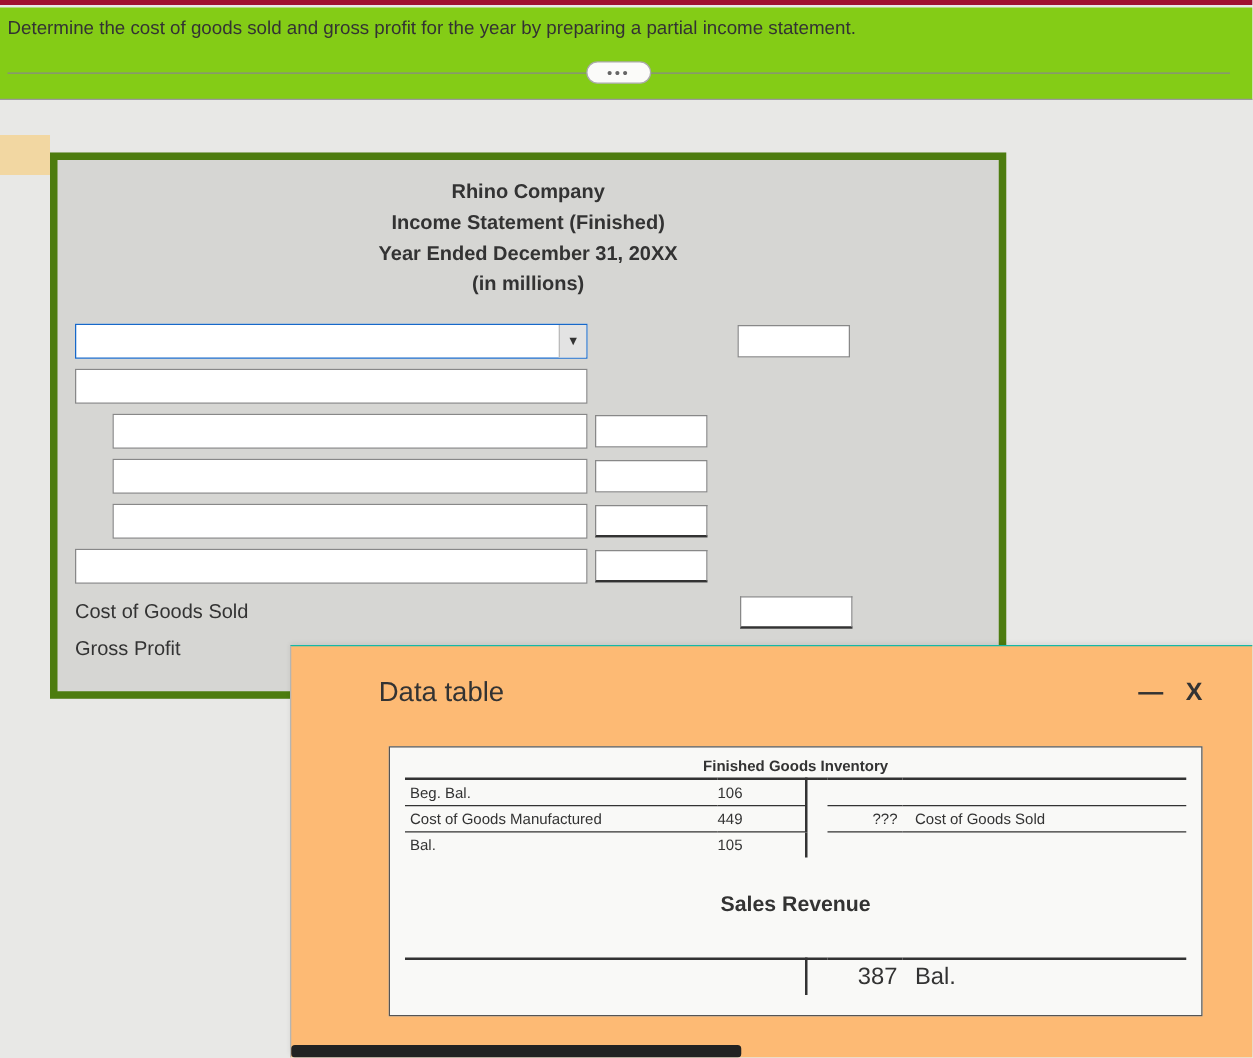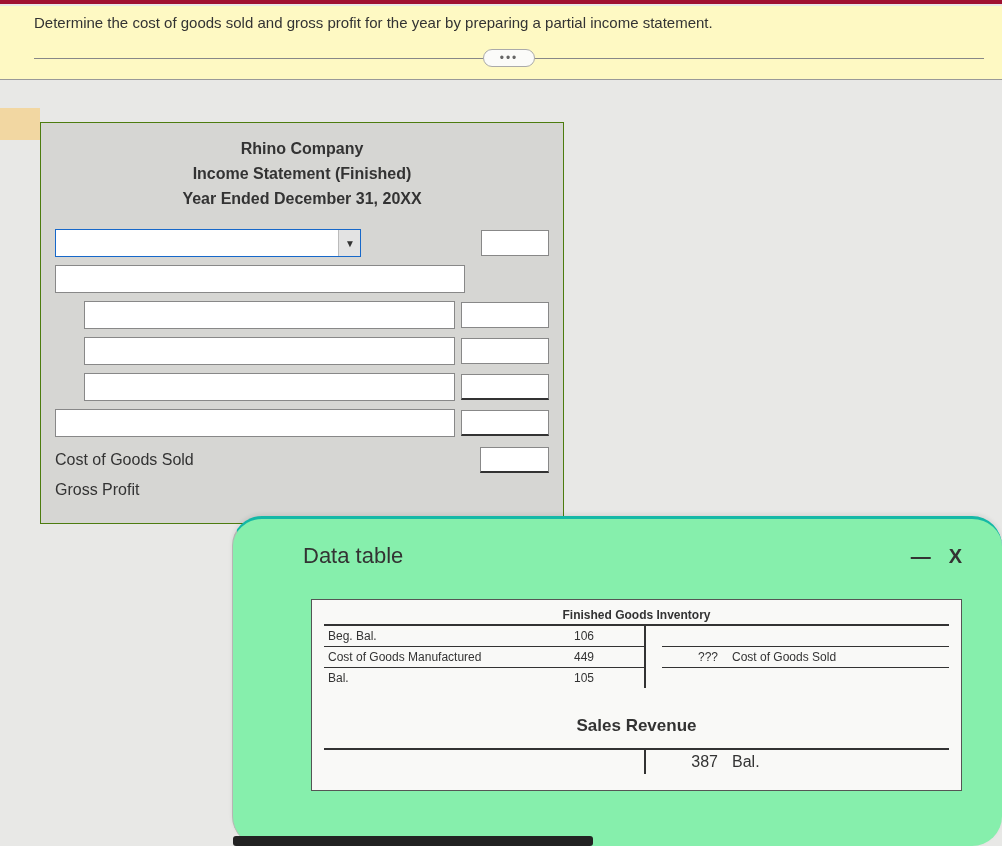--- a/index.html
+++ b/index.html
@@ -12,23 +12,23 @@
       position: relative;
       color: #333;
     }
     .top-border {
       height: 4px;
       background: #a01030;
       width: 100%;
       margin-bottom: 2px;
     }
     .instruction-bar {
-      background: #fef9c3;
+      background: #84cc16;
       border-bottom: 1px solid #999;
-      padding: 8px 18px 12px 34px;
+      padding: 8px 18px 12px 6px;
       font-size: 15px;
       color: #333;
       position: relative;
     }
     .ellipsis-bar {
       display: flex;
       justify-content: center;
       align-items: center;
       margin-top: 18px;
       position: relative;
@@ -57,23 +57,23 @@
       left: 0;
       top: 108px;
       width: 40px;
       height: 32px;
       background: #f2d7a2;
     }
     .worksheet {
       position: absolute;
       left: 40px;
       top: 122px;
-      width: 524px;
+      width: 765px;
       background: #d6d6d3;
-      border: 1px solid #4d7c0f;
+      border: 6px solid #4d7c0f;
       padding-bottom: 18px;
     }
     .ws-header {
       text-align: center;
       padding: 14px 0 12px 0;
       font-size: 16px;
       font-weight: bold;
       color: #333;
       line-height: 1.55;
     }
@@ -122,25 +122,24 @@
     .row-fixed { display: flex; align-items: center; min-height: 30px; padding: 2px 0; }
     .fixed-label { width: 440px; font-size: 16px; color: #333; }
 
     
     .data-popup {
       position: absolute;
       left: 232px;
       top: 516px;
       right: 0;
       bottom: 0;
-      background: #86efac;
-      border-top: 3px solid #14b8a6;
+      background: #fdba74;
+      border-top: 1px solid #14b8a6;
       border-left: 1px solid #b5b5b3;
       box-shadow: 0 -2px 4px rgba(0,0,0,0.08);
-      border-radius: 30px;
     }
     .dp-header {
       display: flex;
       align-items: center;
       padding: 24px 30px 10px 70px;
     }
     .dp-title {
       font-size: 22px;
       color: #333;
     }
@@ -177,21 +176,22 @@
     .tac-left-label { padding: 3px 4px; }
     .tac-left-amt { text-align: left; padding: 3px 6px 3px 0; }
     .tac-vline { border-left: 2px solid #333; }
     .tac-right-amt { text-align: right; padding: 3px 4px; }
     .tac-right-label { padding: 3px 4px 3px 10px; }
     .tac-hr { border-top: 1px solid #333; }
     .tac-top-hr { border-top: 2px solid #333; }
     .sales-grid {
       display: grid;
       grid-template-columns: 320px 18px 60px 1fr;
-      font-size: 16px;
+      font-size: 19px;
+      margin-top: 20px;
     }
     .sales-title { text-align: center; font-weight: bold; font-size: 17px; padding-bottom: 12px;}
     .bottom-scroll {
       position: absolute;
       left: 0;
       bottom: 0;
       height: 10px;
       width: 360px;
       background: #222;
       border-radius: 3px;
@@ -209,20 +209,21 @@
   </div>
 </div>
 
 <div class="yellow-tab"></div>
 
 <div class="worksheet">
   <div class="ws-header">
     <div>Rhino Company</div>
     <div>Income Statement (Finished)</div>
     <div>Year Ended December 31, 20XX</div>
+    <div>(in millions)</div>
   </div>
   <div class="ws-body">
 
     <div class="row">
       <div class="label-dropdown">
         <span class="caret">▼</span>
       </div>
       <div class="amt-input amt-col2"></div>
     </div>
 

